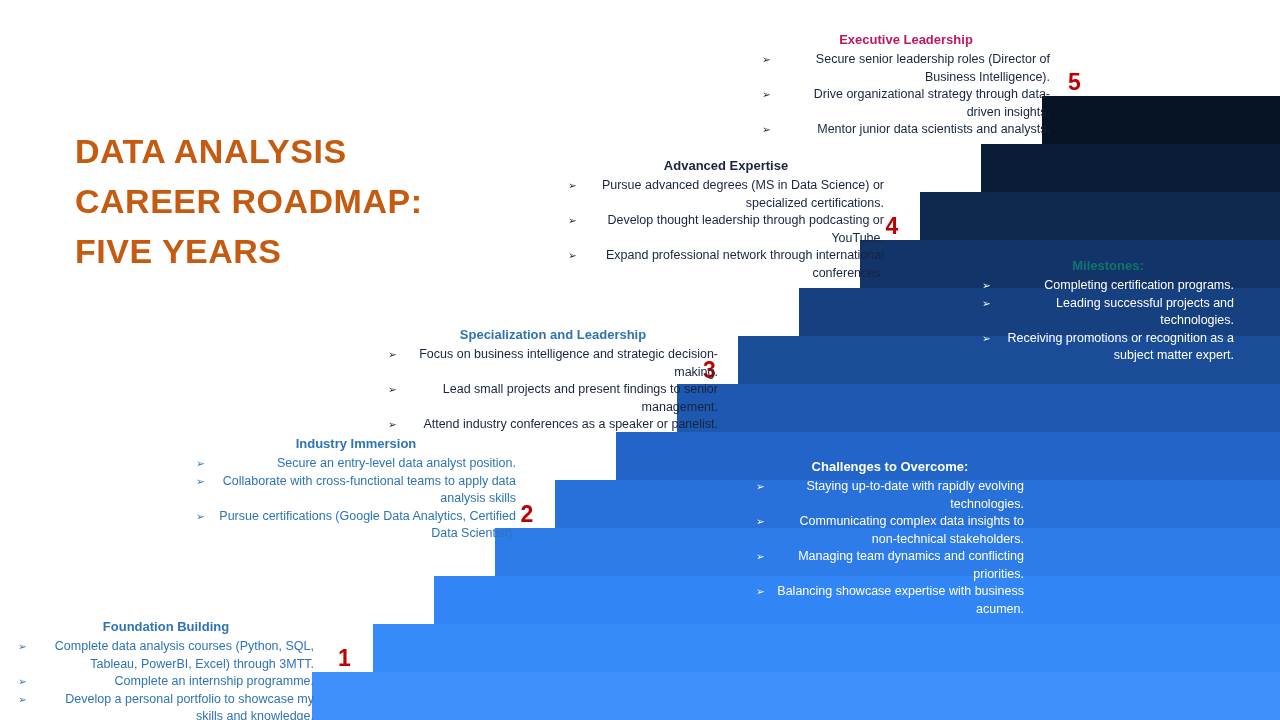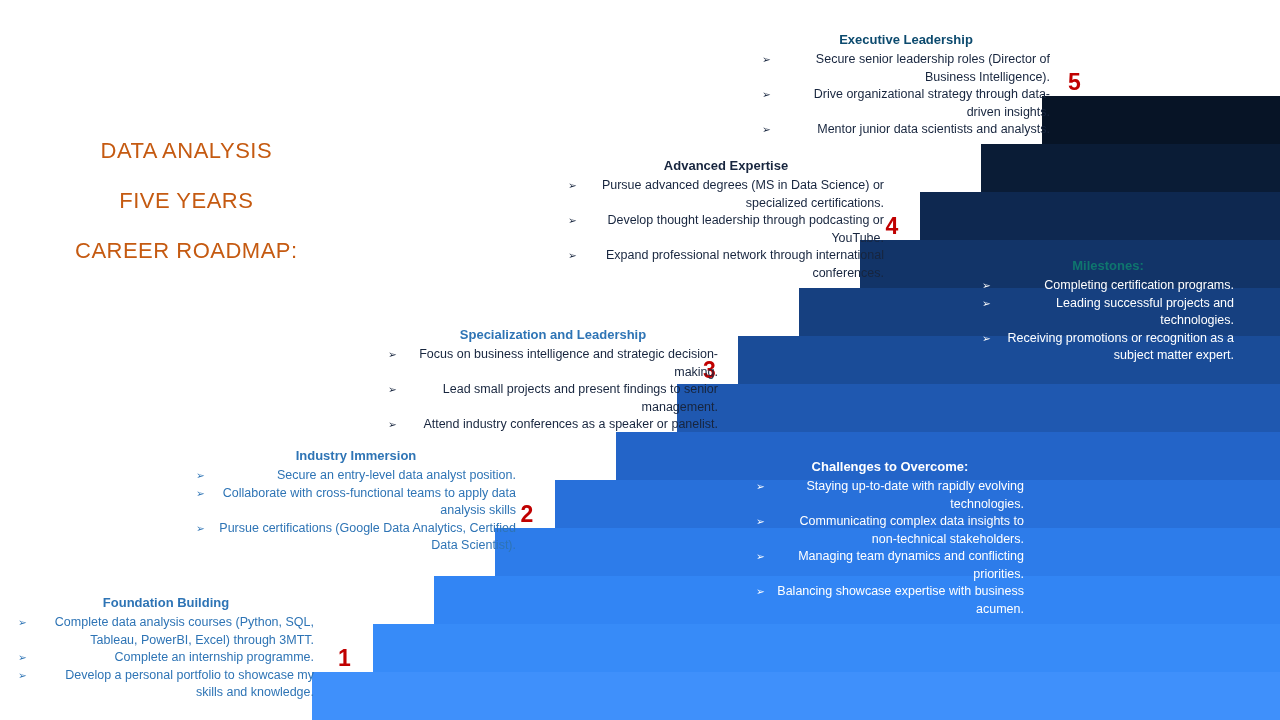--- a/index.html
+++ b/index.html
@@ -10,21 +10,21 @@
   
   .staircase-layer{position:absolute;inset:0;}
   .band{position:absolute;right:0;height:48px;}
   .step-number{
     position:absolute;font-size:23px;font-weight:bold;line-height:26px;
     font-family:"Liberation Sans",sans-serif;
   }
   
   .title{
     position:absolute;left:75px;top:126px;
-    font-size:22px;font-weight:normal;line-height:50px;letter-spacing:.5px;text-align:center;
+    font-size:34px;font-weight:bold;line-height:50px;letter-spacing:.5px;
   }
   
   .stage{position:absolute;}
   .stage-heading{
     margin:0 0 3px 0;font-size:13px;font-weight:bold;text-align:center;
     line-height:16px;
   }
   .bullets{font-size:12.5px;line-height:17.5px;}
   .bullet-row{display:flex;align-items:flex-start;}
   .bullet-marker{
@@ -54,43 +54,43 @@
       <div class="band" style="top: 672px; left: 312.04px; background: rgb(63, 144, 251);"></div>
       <div class="step-number" style="left: 338.04px; top: 645px; color: rgb(192, 0, 0);">1</div>
       <div class="step-number" style="left: 520.53px; top: 501px; color: rgb(192, 0, 0);">2</div>
       <div class="step-number" style="left: 703.02px; top: 357px; color: rgb(192, 0, 0);">3</div>
       <div class="step-number" style="left: 885.51px; top: 213px; color: rgb(192, 0, 0);">4</div>
       <div class="step-number" style="left: 1068px; top: 69px; color: rgb(192, 0, 0);">5</div>
     </div>
 
   <div class="title" style="color: rgb(197, 90, 17);">
     <div>DATA ANALYSIS</div>
+    <div>CAREER ROADMAP:</div>
     <div>FIVE YEARS</div>
-    <div>CAREER ROADMAP:</div>
   </div>
 
   <section class="stage" style="left:18px;top:595px;width:296px">
-    <h3 class="stage-heading" style="color: rgb(46, 116, 181);">Foundation Building</h3>
+    <h3 class="stage-heading" style="color: rgb(46, 116, 181); margin-top: 24px;">Foundation Building</h3>
     <div class="bullets" style="color: rgb(46, 116, 181);">
         <div class="bullet-row">
           <span class="bullet-marker">➢</span>
           <span class="bullet-text">Complete data analysis courses (Python, SQL, Tableau, PowerBI, Excel) through 3MTT.</span>
         </div>
         <div class="bullet-row">
           <span class="bullet-marker">➢</span>
           <span class="bullet-text">Complete an internship programme.</span>
         </div>
         <div class="bullet-row">
           <span class="bullet-marker">➢</span>
           <span class="bullet-text">Develop a personal portfolio to showcase my skills and knowledge.</span>
         </div>
       </div>
   </section>
 
-  <section class="stage" style="left:196px;top:448px;width:320px">
+  <section class="stage" style="left:196px;top:436px;width:320px">
     <h3 class="stage-heading" style="color: rgb(46, 116, 181);">Industry Immersion</h3>
     <div class="bullets" style="color: rgb(46, 116, 181);">
         <div class="bullet-row">
           <span class="bullet-marker">➢</span>
           <span class="bullet-text">Secure an entry-level data analyst position.</span>
         </div>
         <div class="bullet-row">
           <span class="bullet-marker">➢</span>
           <span class="bullet-text">Collaborate with cross-functional teams to apply data analysis skills</span>
         </div>
@@ -131,21 +131,21 @@
           <span class="bullet-text">Develop thought leadership through podcasting or YouTube.</span>
         </div>
         <div class="bullet-row">
           <span class="bullet-marker">➢</span>
           <span class="bullet-text">Expand professional network through international conferences.</span>
         </div>
       </div>
   </section>
 
   <section class="stage" style="left:762px;top:32px;width:288px">
-    <h3 class="stage-heading" style="color: #0c4a6e;">Executive Leadership</h3>
+    <h3 class="stage-heading" style="color: #be185d;">Executive Leadership</h3>
     <div class="bullets" style="color: rgb(23, 37, 62);">
         <div class="bullet-row">
           <span class="bullet-marker">➢</span>
           <span class="bullet-text">Secure senior leadership roles (Director of Business Intelligence).</span>
         </div>
         <div class="bullet-row">
           <span class="bullet-marker">➢</span>
           <span class="bullet-text">Drive organizational strategy through data-driven insights.</span>
         </div>
         <div class="bullet-row">

